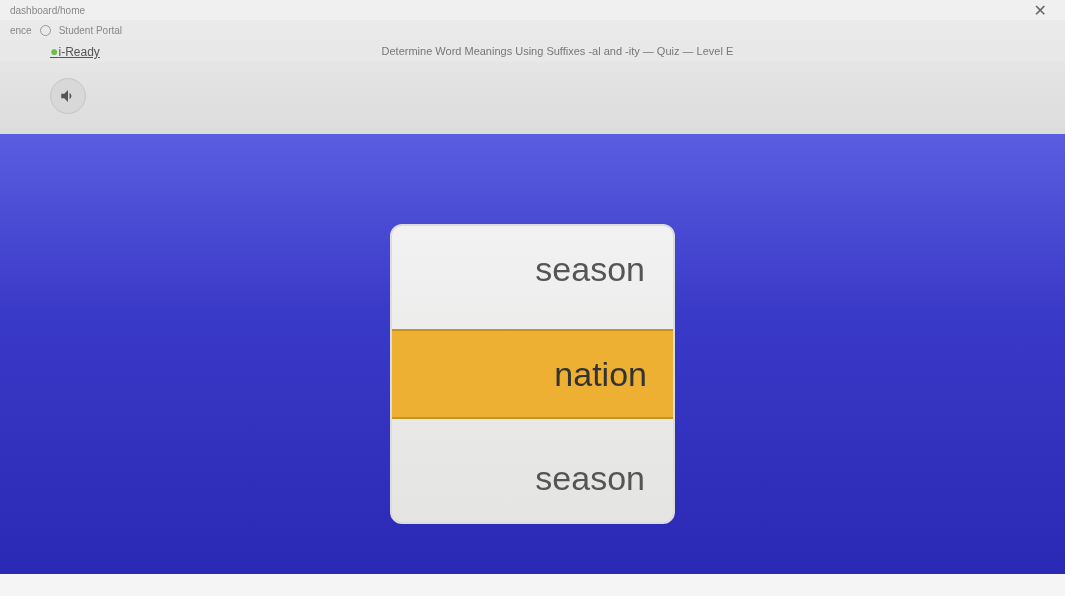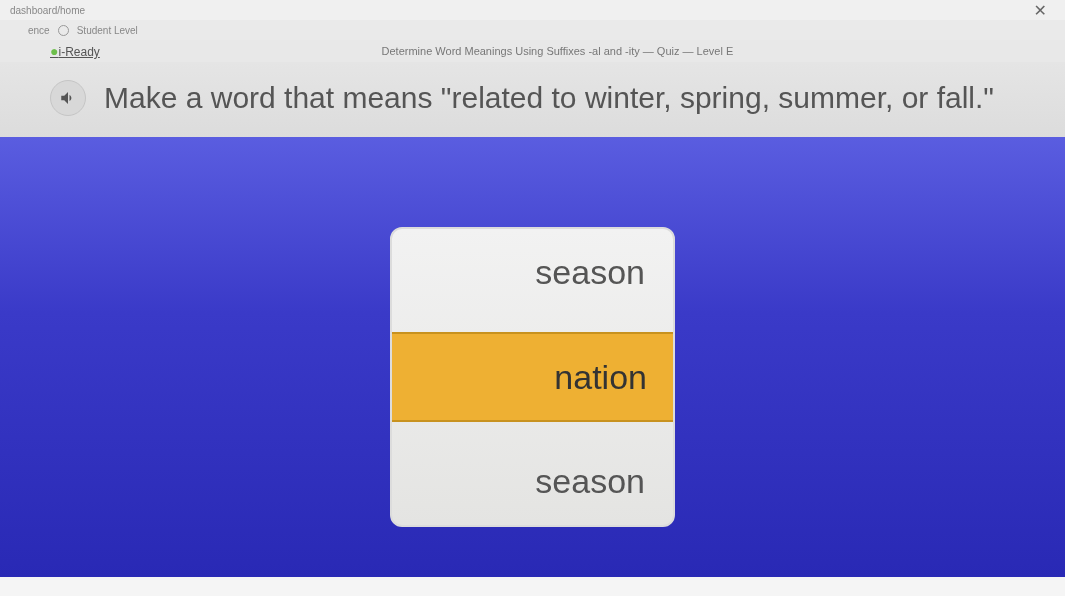--- a/index.html
+++ b/index.html
@@ -27,21 +27,21 @@
     }
     .close-x {
       font-size: 16px;
       color: #666;
       cursor: pointer;
       padding: 0 8px;
     }
     .tab-bar {
       background: #eaeaea;
       height: 20px;
-      padding: 2px 28px;
+      padding: 2px 10px;
       font-size: 10px;
       color: #888;
       display: flex;
       align-items: center;
       gap: 8px;
     }
     .tab-icon {
       width: 11px;
       height: 11px;
       border: 1px solid #999;
@@ -152,37 +152,36 @@
 <body>
 
 <div class="browser-bar">
   <span>dashboard/home</span>
   <span class="close-x">✕</span>
 </div>
 
 <div class="tab-bar">
   <span>ence</span>
   <span class="tab-icon"></span>
-  <span>Student Level</span>
+  <span>Student Portal</span>
 </div>
 
 <div class="header-row">
   <span class="brand">
     <span class="brand-dot">●</span><span>i-Ready</span>
   </span>
   <span class="quiz-title">Determine Word Meanings Using Suffixes -al and -ity — Quiz — Level E</span>
 </div>
 
 <div class="question-bar">
   <div class="audio-btn">
     <svg viewBox="0 0 24 24">
       <path d="M3 9v6h4l5 5V4L7 9H3zm13.5 3c0-1.77-1.02-3.29-2.5-4.03v8.05c1.48-.73 2.5-2.25 2.5-4.02z"></path>
     </svg>
   </div>
-  <div class="question-text">Make a word that means "related to winter, spring, summer, or fall."</div>
 </div>
 
 <div class="main-area">
   <div class="root-box">
     <div class="word-cell">season</div>
     <div class="word-cell selected">nation</div>
     <div class="word-cell">season</div>
   </div>
 </div>
 

